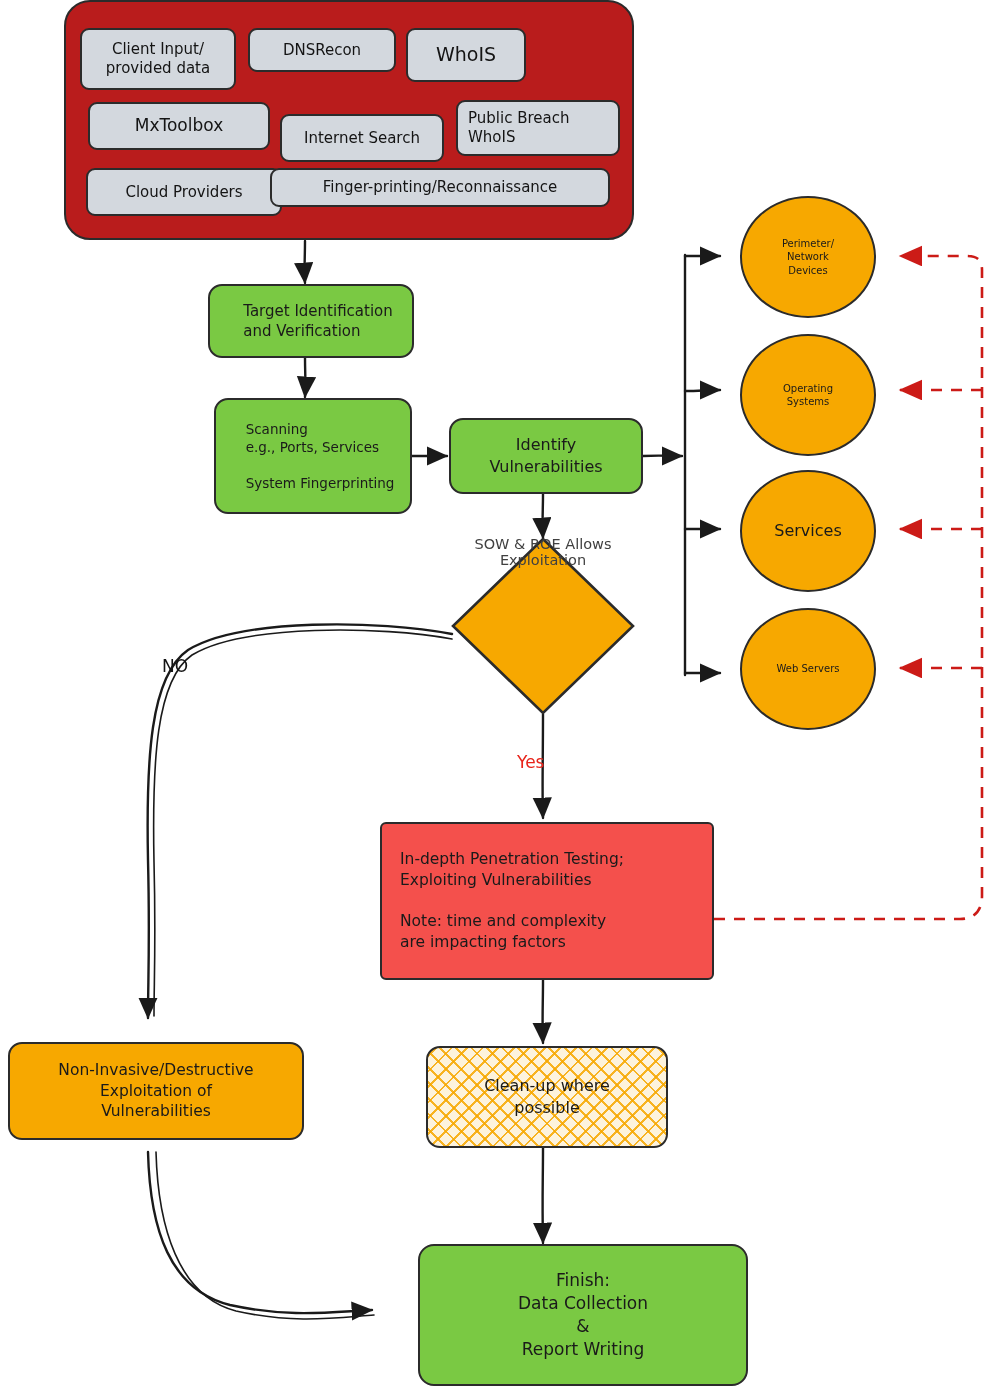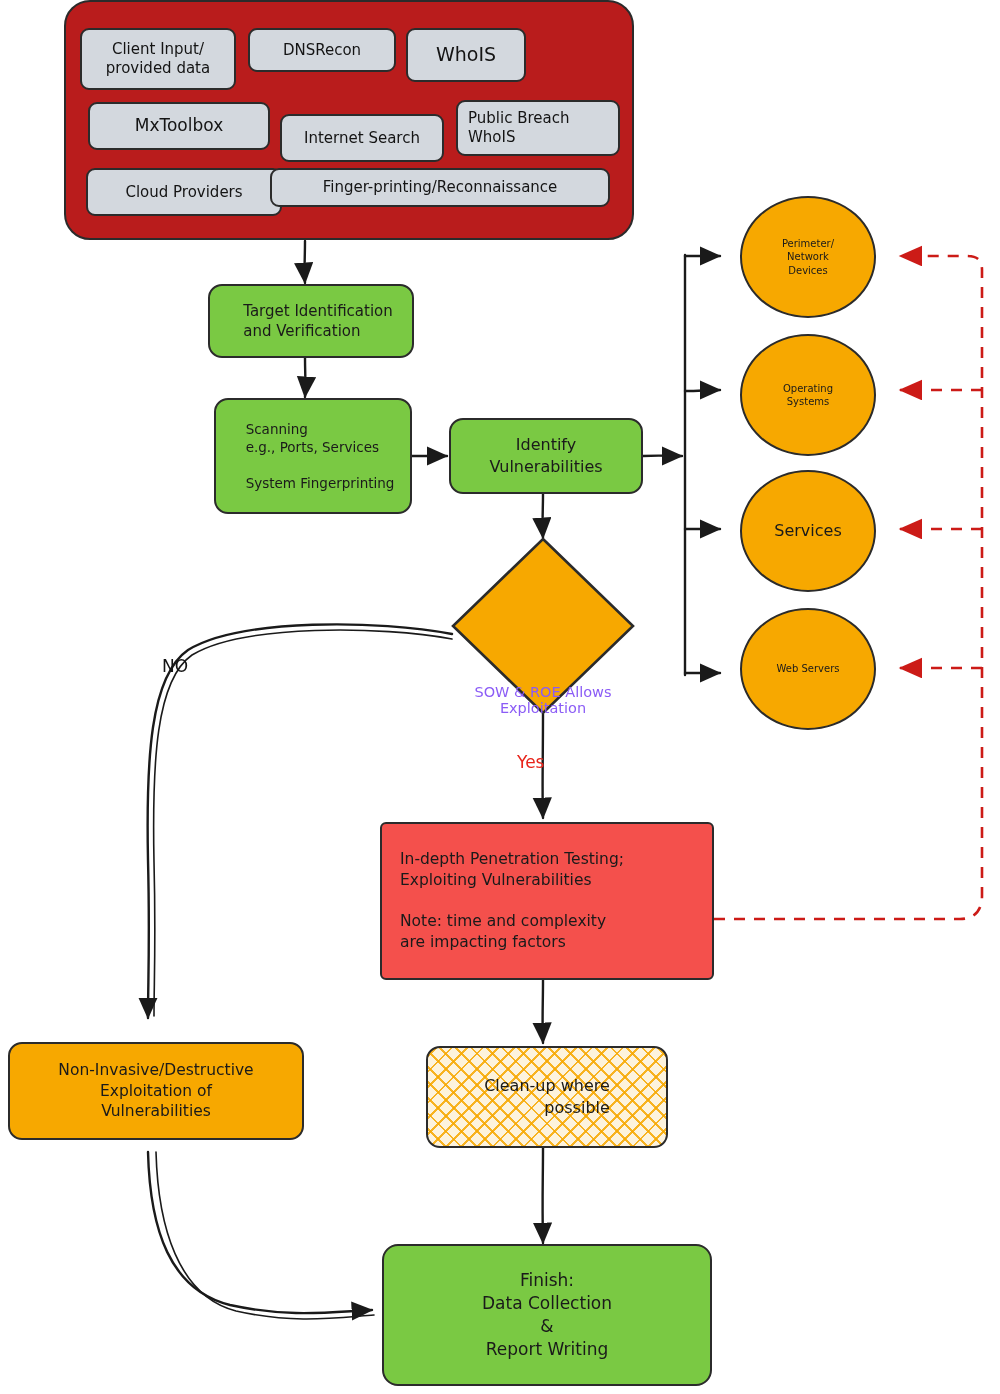--- a/index.html
+++ b/index.html
@@ -90,25 +90,25 @@
     border-radius: 50%;
     font-size: 10px;
   }
   .diamond-wrap {
     position: absolute;
   }
   .diamond-label {
     position: absolute;
     inset: 0;
     display: flex;
-    align-items: flex-end;
+    align-items: flex-start;
     justify-content: center;
     text-align: center;
     font-size: 14.5px;
-    color: #8b5cf6;
+    color: #404040;
   }
 
   
   .red {
     background: #f4504c;
     border: 2.5px solid #2b2b2b;
     border-radius: 6px;
     font-size: 15.5px;
     justify-content: flex-start;
     text-align: left;
@@ -117,29 +117,29 @@
 
   
   .hatched {
     border: 2.5px solid #2b2b2b;
     border-radius: 14px;
     font-size: 16px;
     background-color: #fdf3dd;
     background-image:
       repeating-linear-gradient(45deg, rgba(247,168,0,.85) 0 2px, rgba(0,0,0,0) 2px 11px),
       repeating-linear-gradient(-45deg, rgba(247,168,0,.85) 0 2px, rgba(0,0,0,0) 2px 11px);
-    text-align: right;
   }
 
   
   .finish {
     background: #7ac943;
     border: 2.5px solid #2b2b2b;
     border-radius: 16px;
     font-size: 17px;
+    margin-left: 36px;
   }
 
   .edge-label {
     position: absolute;
     font-size: 17px;
     color: #141414;
   }
   .edge-label.yes {
     color: #e8231a;
   }

